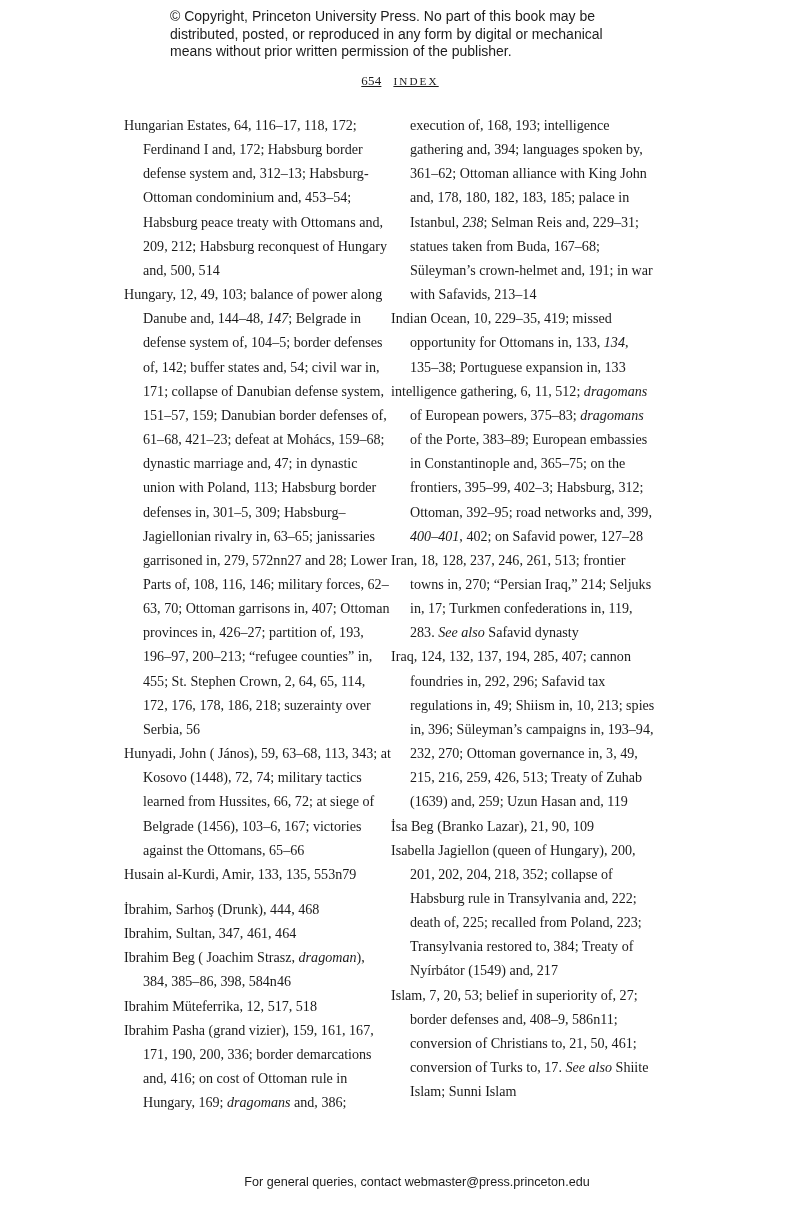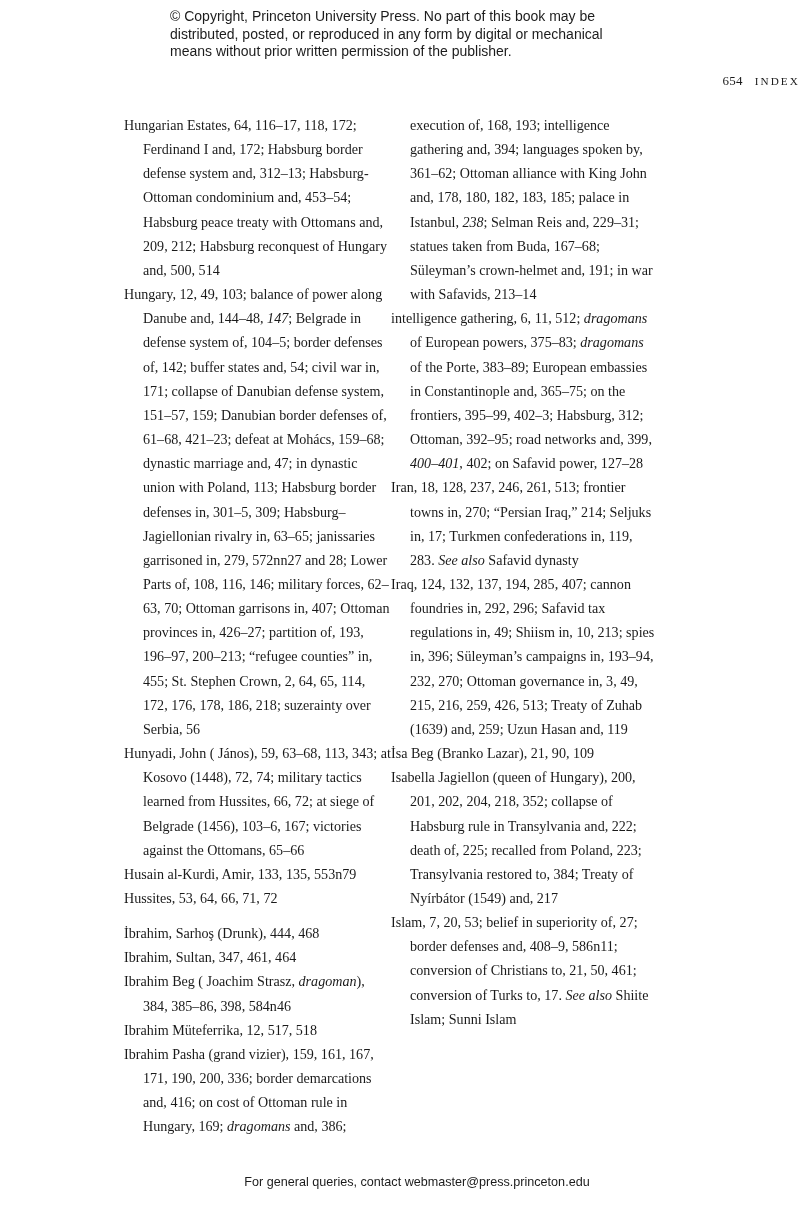--- a/index.html
+++ b/index.html
@@ -28,23 +28,24 @@
     color: #1c1c1c;
     text-align: left;
   }
 
   
   .running-head {
     position: absolute;
     left: 0;
     top: 73px;
     width: 800px;
-    text-align: right;
+    text-align: center;
     font-size: 13px;
     color: #1a1a1a;
+    text-decoration: underline;
   }
   .folio {
     font-variant-numeric: oldstyle-nums;
     letter-spacing: 0.2px;
   }
   .head-label {
     font-size: 11.2px;
     letter-spacing: 2.1px;
     margin-left: 12px;
   }
@@ -102,29 +103,29 @@
 <div class="running-head">
   <span class="folio">654</span><span class="head-label">INDEX</span>
 </div>
 
 <div class="index-body">
   <div class="column" id="col-left">
       <p class="entry">Hungarian Estates, 64, 116–17, 118, 172; Ferdinand I and, 172; Habsburg border defense system and, 312–13; Habsburg-Ottoman condominium and, 453–54; Habsburg peace treaty with Ottomans and, 209, 212; Habsburg reconquest of Hungary and, 500, 514</p>
       <p class="entry">Hungary, 12, 49, 103; balance of power along Danube and, 144–48, <i>147</i>; Belgrade in defense system of, 104–5; border defenses of, 142; buffer states and, 54; civil war in, 171; collapse of Danubian defense system, 151–57, 159; Danubian border defenses of, 61–68, 421–23; defeat at Mohács, 159–68; dynastic marriage and, 47; in dynastic union with Poland, 113; Habsburg border defenses in, 301–5, 309; Habsburg–Jagiellonian rivalry in, 63–65; janissaries garrisoned in, 279, 572nn27 and 28; Lower Parts of, 108, 116, 146; military forces, 62–63, 70; Ottoman garrisons in, 407; Ottoman provinces in, 426–27; partition of, 193, 196–97, 200–213; “refugee counties” in, 455; St. Stephen Crown, 2, 64, 65, 114, 172, 176, 178, 186, 218; suzerainty over Serbia, 56</p>
       <p class="entry">Hunyadi, John ( János), 59, 63–68, 113, 343; at Kosovo (1448), 72, 74; military tactics learned from Hussites, 66, 72; at siege of Belgrade (1456), 103–6, 167; victories against the Ottomans, 65–66</p>
       <p class="entry">Husain al-Kurdi, Amir, 133, 135, 553n79</p>
-      <p class="entry">Hussites, 53, 64, 66, 71, 72</p>
       <p class="entry gap-before">İbrahim, Sarhoş (Drunk), 444, 468</p>
       <p class="entry">Ibrahim, Sultan, 347, 461, 464</p>
       <p class="entry">Ibrahim Beg ( Joachim Strasz, <i>dragoman</i>), 384, 385–86, 398, 584n46</p>
       <p class="entry">Ibrahim Müteferrika, 12, 517, 518</p>
       <p class="entry">Ibrahim Pasha (grand vizier), 159, 161, 167, 171, 190, 200, 336; border demarcations and, 416; on cost of Ottoman rule in Hungary, 169; <i>dragomans</i> and, 386;</p>
     </div>
   <div class="column" id="col-right">
       <p class="entry continued">execution of, 168, 193; intelligence gathering and, 394; languages spoken by, 361–62; Ottoman alliance with King John and, 178, 180, 182, 183, 185; palace in Istanbul, <i>238</i>; Selman Reis and, 229–31; statues taken from Buda, 167–68; Süleyman’s crown-helmet and, 191; in war with Safavids, 213–14</p>
+      <p class="entry">Indian Ocean, 10, 229–35, 419; missed opportunity for Ottomans in, 133, <i>134</i>, 135–38; Portuguese expansion in, 133</p>
       <p class="entry">intelligence gathering, 6, 11, 512; <i>dragomans</i> of European powers, 375–83; <i>dragomans</i> of the Porte, 383–89; European embassies in Constantinople and, 365–75; on the frontiers, 395–99, 402–3; Habsburg, 312; Ottoman, 392–95; road networks and, 399, <i>400–401</i>, 402; on Safavid power, 127–28</p>
       <p class="entry">Iran, 18, 128, 237, 246, 261, 513; frontier towns in, 270; “Persian Iraq,” 214; Seljuks in, 17; Turkmen confederations in, 119, 283. <i>See also</i> Safavid dynasty</p>
       <p class="entry">Iraq, 124, 132, 137, 194, 285, 407; cannon foundries in, 292, 296; Safavid tax regulations in, 49; Shiism in, 10, 213; spies in, 396; Süleyman’s campaigns in, 193–94, 232, 270; Ottoman governance in, 3, 49, 215, 216, 259, 426, 513; Treaty of Zuhab (1639) and, 259; Uzun Hasan and, 119</p>
       <p class="entry">İsa Beg (Branko Lazar), 21, 90, 109</p>
       <p class="entry">Isabella Jagiellon (queen of Hungary), 200, 201, 202, 204, 218, 352; collapse of Habsburg rule in Transylvania and, 222; death of, 225; recalled from Poland, 223; Transylvania restored to, 384; Treaty of Nyírbátor (1549) and, 217</p>
       <p class="entry">Islam, 7, 20, 53; belief in superiority of, 27; border defenses and, 408–9, 586n11; conversion of Christians to, 21, 50, 461; conversion of Turks to, 17. <i>See also</i> Shiite Islam; Sunni Islam</p>
     </div>
 </div>
 
 <div class="footer">For general queries, contact webmaster@press.princeton.edu</div>

